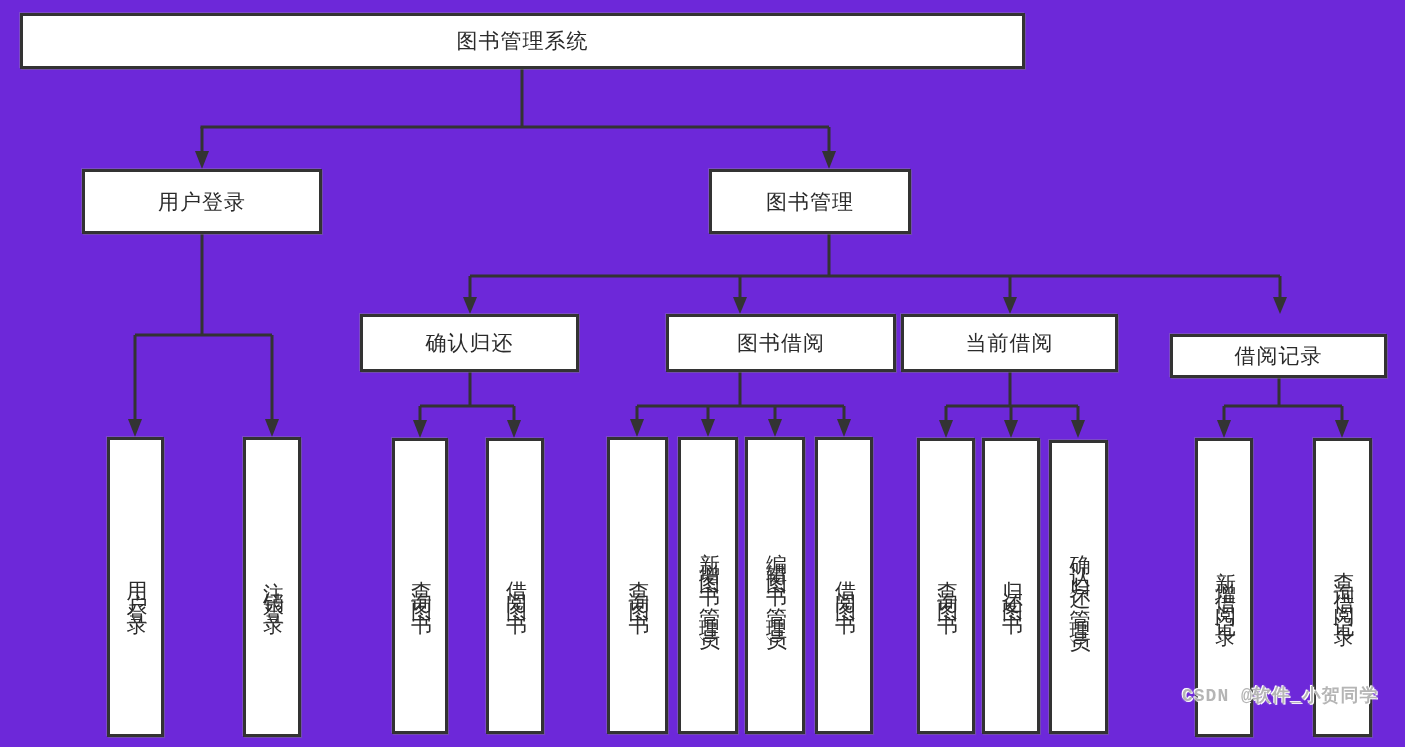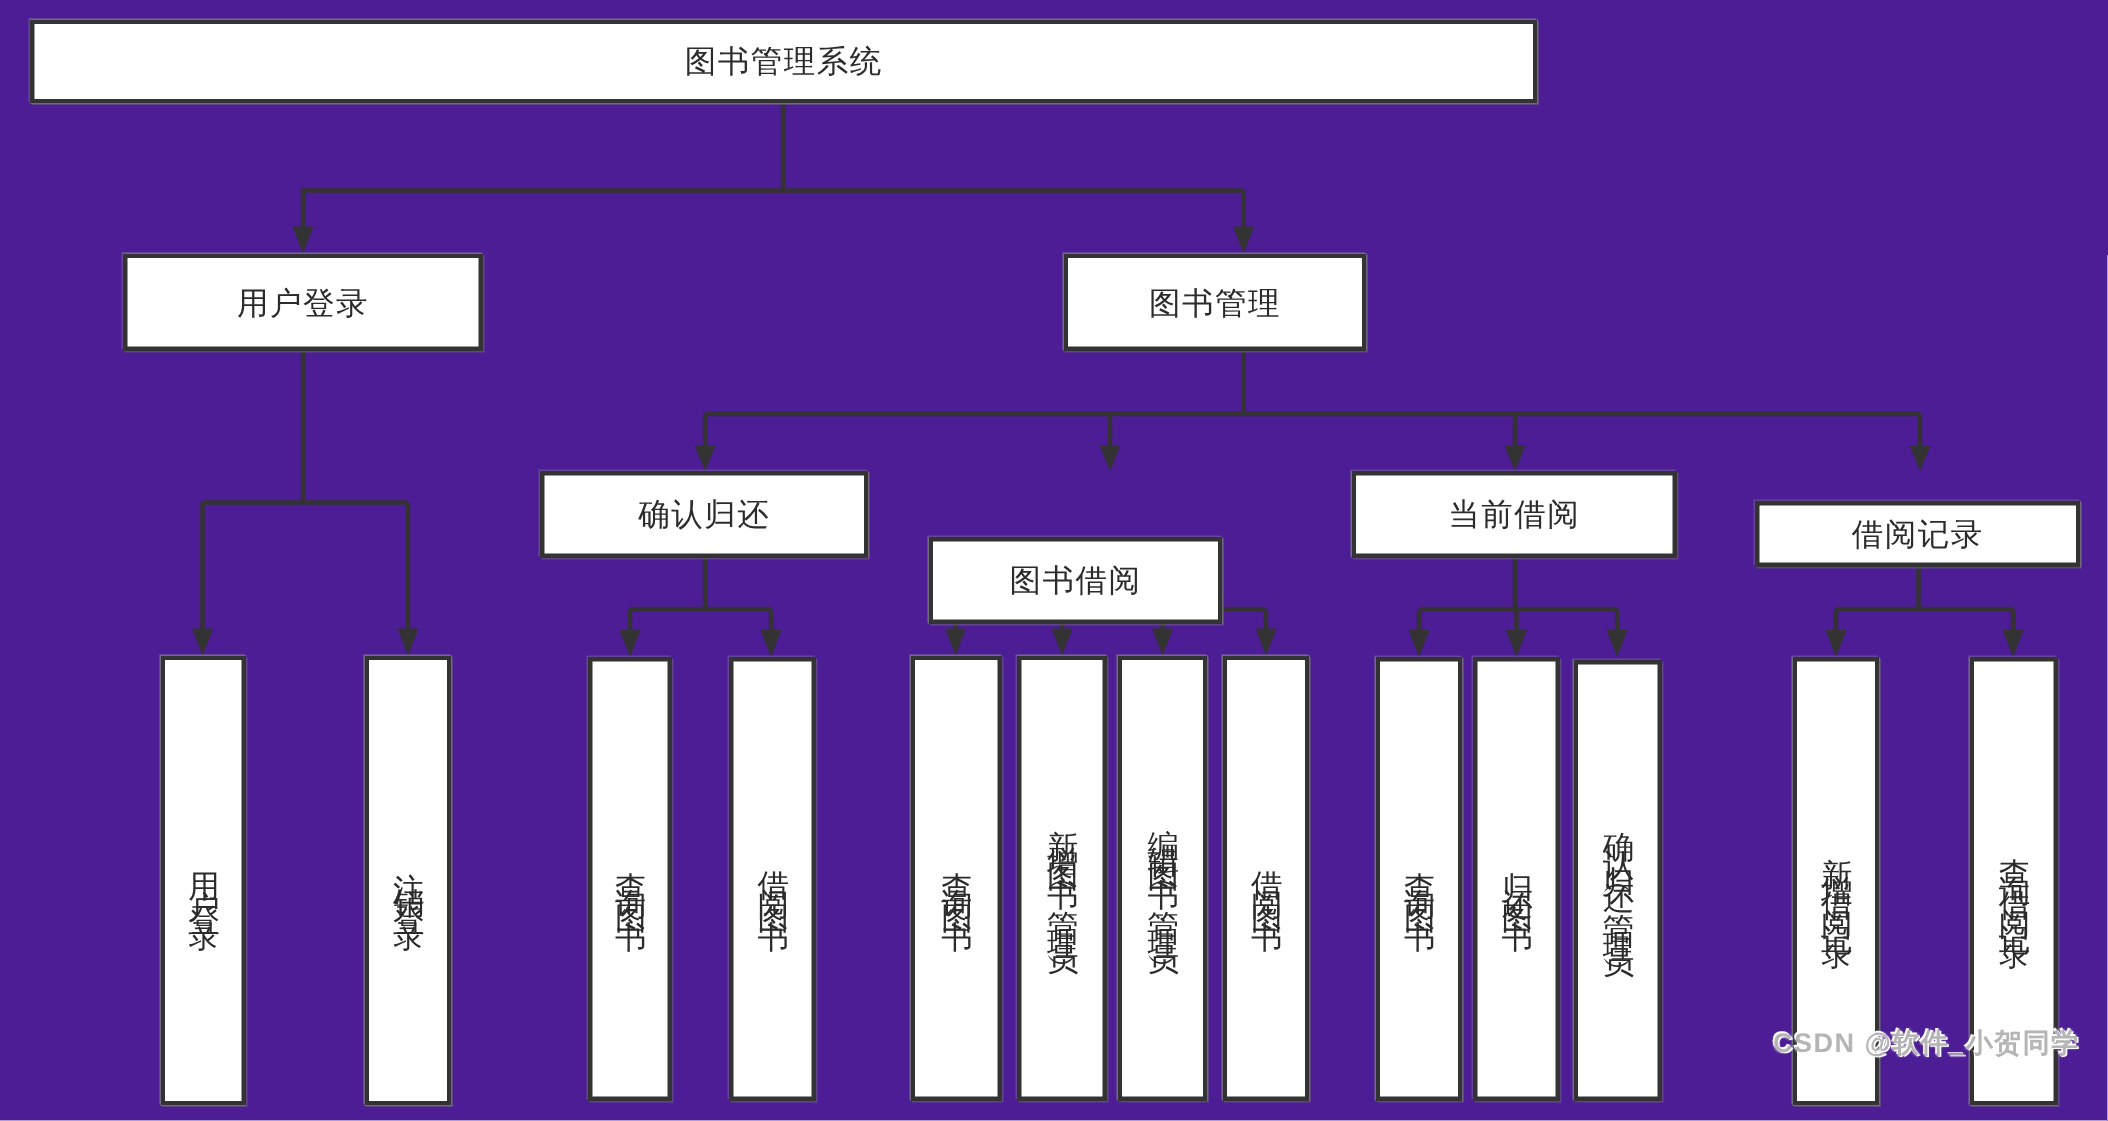--- a/index.html
+++ b/index.html
@@ -1,21 +1,21 @@
 <!DOCTYPE html>
 <html><head>
 <meta charset="utf-8">
 <style>
   html, body { margin: 0; padding: 0; background: #ffffff; }
   .canvas {
     position: relative;
     width: 1405px;
     height: 747px;
-    background: #4c1d95;
-    font-family: Liberation Sans, sans-serif;
+    background: #6d28d9;
+    font-family: Liberation Mono, monospace;
     overflow: hidden;
   }
   svg.connectors {
     position: absolute;
     left: 0; top: 0;
     width: 1405px; height: 747px;
   }
   .node {
     position: absolute;
     box-sizing: border-box;
@@ -129,21 +129,21 @@
   <div class="node hbox" style="left:82px; top:169px; width:240px; height:65px;">
     <span>用户登录</span>
   </div>
   <div class="node hbox" style="left:709px; top:169px; width:202px; height:65px;">
     <span>图书管理</span>
   </div>
 
   <div class="node hbox" style="left:360px; top:314px; width:219px; height:58px;">
     <span>确认归还</span>
   </div>
-  <div class="node hbox" style="left:619px; top:314px; width:196px; height:58px;margin-top:44px;">
+  <div class="node hbox" style="left:666px; top:314px; width:230px; height:58px;">
     <span>图书借阅</span>
   </div>
   <div class="node hbox" style="left:901px; top:314px; width:217px; height:58px;">
     <span>当前借阅</span>
   </div>
   <div class="node hbox" style="left:1170px; top:314px; width:217px; height:44px;margin-top:20px;">
     <span>借阅记录</span>
   </div>
 
   <div class="node vbox" style="left:107px; top:437px; width:57px; height:300px;">

